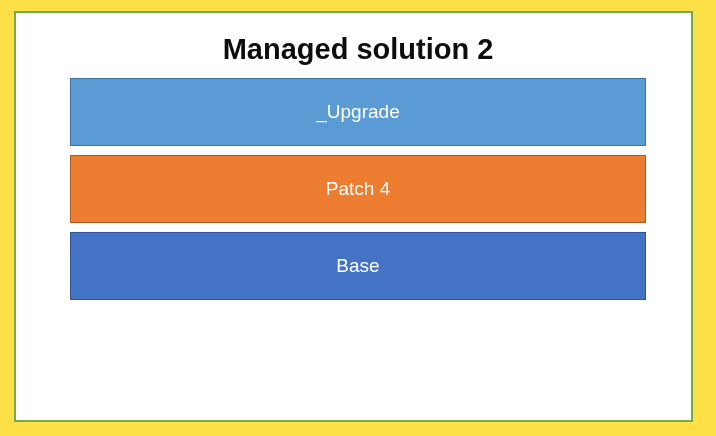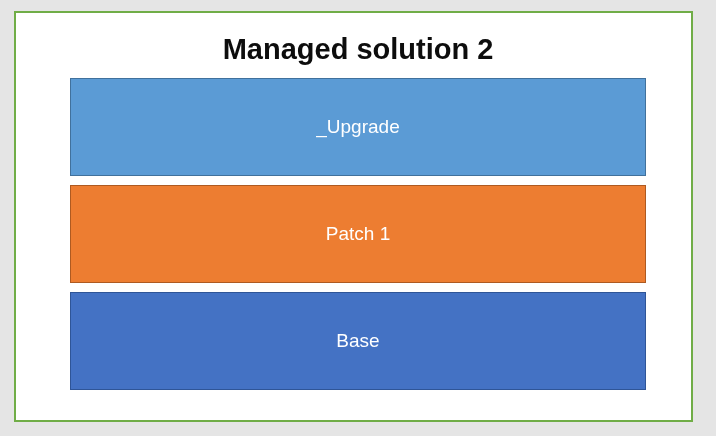--- a/index.html
+++ b/index.html
@@ -4,21 +4,21 @@
 <style>
   html, body {
     margin: 0;
     padding: 0;
     background: #ffffff;
   }
   .canvas {
     position: relative;
     width: 716px;
     height: 436px;
-    background: #e5e5e5;
+    background: #fde047;
     font-family: "Liberation Sans", sans-serif;
     overflow: hidden;
   }
   .frame {
     position: absolute;
     left: 14px;
     top: 11px;
     width: 679px;
     height: 411px;
     border: 2px solid #70AD47;
@@ -39,21 +39,21 @@
   .stack {
     position: absolute;
     left: 70px;
     top: 78px;
     width: 576px;
     display: flex;
     flex-direction: column;
     gap: 9px;
   }
   .layer {
-    height: 98px;
+    height: 68px;
     box-sizing: border-box;
     border: 1px solid #333;
     display: flex;
     align-items: center;
     justify-content: center;
   }
   .layer span {
     color: #ffffff;
     font-size: 19px;
     font-weight: 400;
@@ -63,19 +63,19 @@
 <body>
 
 <div class="canvas">
   <div class="frame" style="border-color: rgb(112, 173, 71);"></div>
   <div class="title" style="color: rgb(13, 13, 13);">Managed solution 2</div>
   <div class="stack">
     <div class="layer" style="background: rgb(91, 155, 213); border-color: rgb(65, 113, 156);">
       <span>_Upgrade</span>
     </div>
     <div class="layer" style="background: rgb(237, 125, 49); border-color: rgb(174, 90, 33);">
-      <span>Patch 1</span>
+      <span>Patch 4</span>
     </div>
     <div class="layer" style="background: rgb(68, 114, 196); border-color: rgb(47, 85, 151);">
       <span>Base</span>
     </div>
   </div>
 </div>
 
 </body></html>

